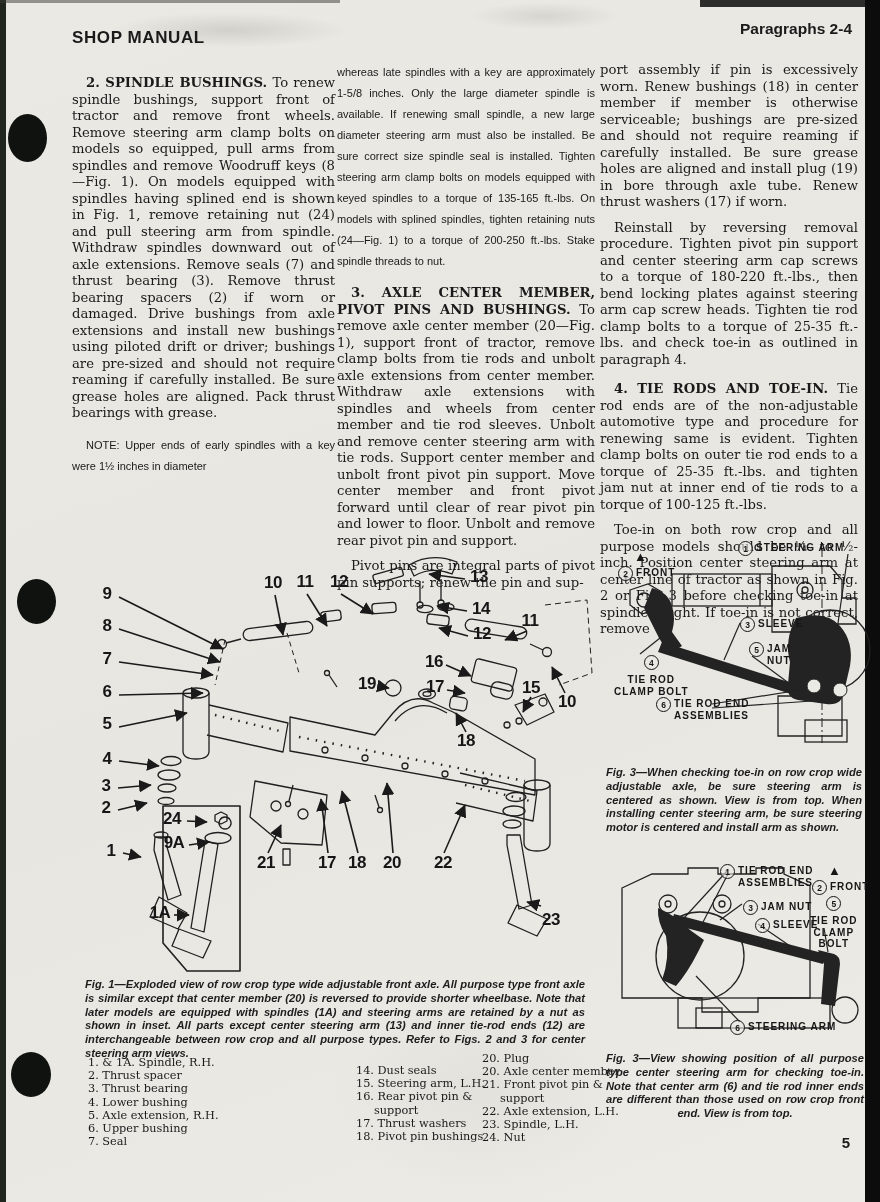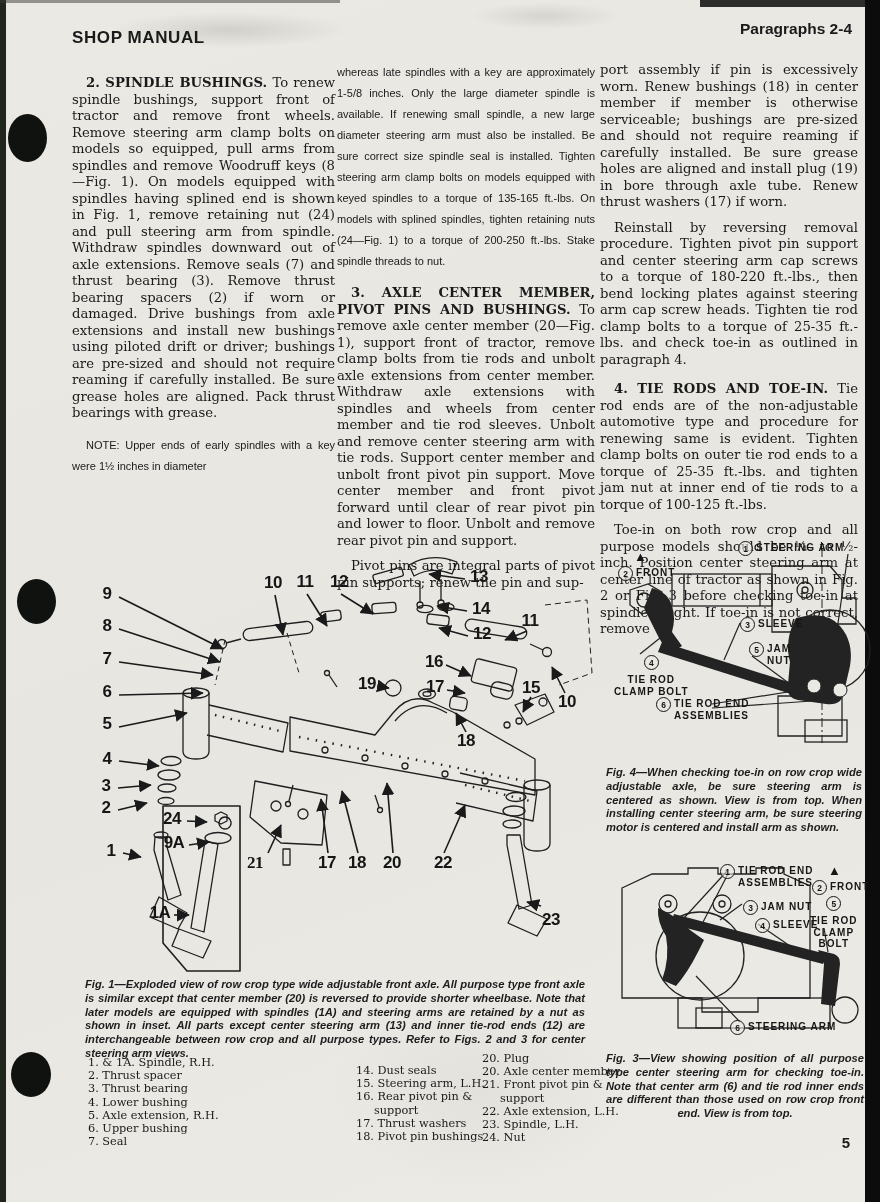--- a/index.html
+++ b/index.html
@@ -252,21 +252,21 @@
         <span class="callout" style="left: 404px; top: 32px;">13</span>
         <span class="callout" style="left: 406px; top: 64px;">14</span>
         <span class="callout" style="left: 407px; top: 89px;">12</span>
         <span class="callout" style="left: 455px; top: 76px;">11</span>
         <span class="callout" style="left: 359px; top: 117px;">16</span>
         <span class="callout" style="left: 292px; top: 139px;">19</span>
         <span class="callout" style="left: 360px; top: 142px;">17</span>
         <span class="callout" style="left: 456px; top: 143px;">15</span>
         <span class="callout" style="left: 492px; top: 157px;">10</span>
         <span class="callout" style="left: 391px; top: 196px;">18</span>
-        <span class="callout" style="left: 180px; top: 318px; font-family: Liberation Serif, serif;">21</span>
+        <span class="callout" style="left: 191px; top: 318px;">21</span>
         <span class="callout" style="left: 252px; top: 318px;">17</span>
         <span class="callout" style="left: 282px; top: 318px;">18</span>
         <span class="callout" style="left: 317px; top: 318px;">20</span>
         <span class="callout" style="left: 368px; top: 318px;">22</span>
         <span class="callout" style="left: 476px; top: 360px; margin-top: 15px;">23</span>
       </div>
   </div>
 
   <div class="figcap fig1cap">Fig. 1—Exploded view of row crop type wide adjustable front axle. All purpose type front axle is similar except that center member (20) is reversed to provide shorter wheelbase. Note that later models are equipped with spindles (1A) and steering arms are retained by a nut as shown in inset. All parts except center steering arm (13) and inner tie-rod ends (12) are interchangeable between row crop and all purpose types. Refer to Figs. 2 and 3 for center steering arm views.</div>
 
@@ -353,21 +353,21 @@
           <span class="ltext">TIE ROD
 CLAMP BOLT</span>
         </div>
         <div class="figlabel" style="left: 56px; top: 159px;">
           <span class="cnum">6</span>
           <span class="ltext">TIE ROD END
 ASSEMBLIES</span>
         </div>
       </div>
   </div>
-  <div class="figcap fig2cap">Fig. 4—When checking toe-in on row crop wide adjustable axle, be sure steering arm is centered as shown. View is from top. When installing center steering arm, be sure steering motor is centered and install arm as shown.</div>
+  <div class="figcap fig2cap">Fig. 3—When checking toe-in on row crop wide adjustable axle, be sure steering arm is centered as shown. View is from top. When installing center steering arm, be sure steering motor is centered and install arm as shown.</div>
 
   <div class="fig3">
     <svg width="272" height="194" viewBox="0 0 272 194">
       <g stroke="#222" fill="none" stroke-width="1.3">
         <path d="M22,32 l30,-14 h36 v-6 h30 v6 h38 v-6 h28 v6 l26,12 v112 h-52 v14 h-56 v-14 h-80 z"></path>
         <circle cx="68" cy="48" r="9"></circle>
           <circle cx="68" cy="48" r="3"></circle>
         <circle cx="122" cy="48" r="9"></circle>
           <circle cx="122" cy="48" r="3"></circle>
         <circle cx="100" cy="100" r="44"></circle>

